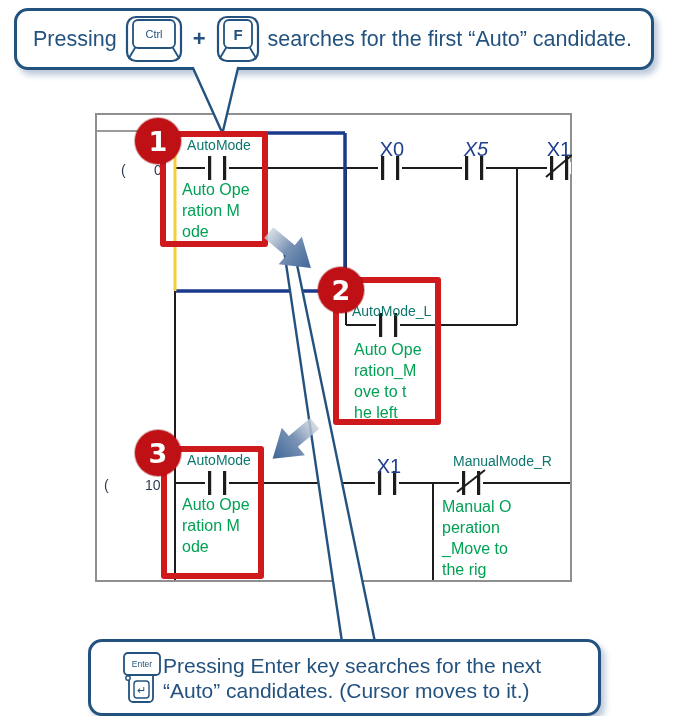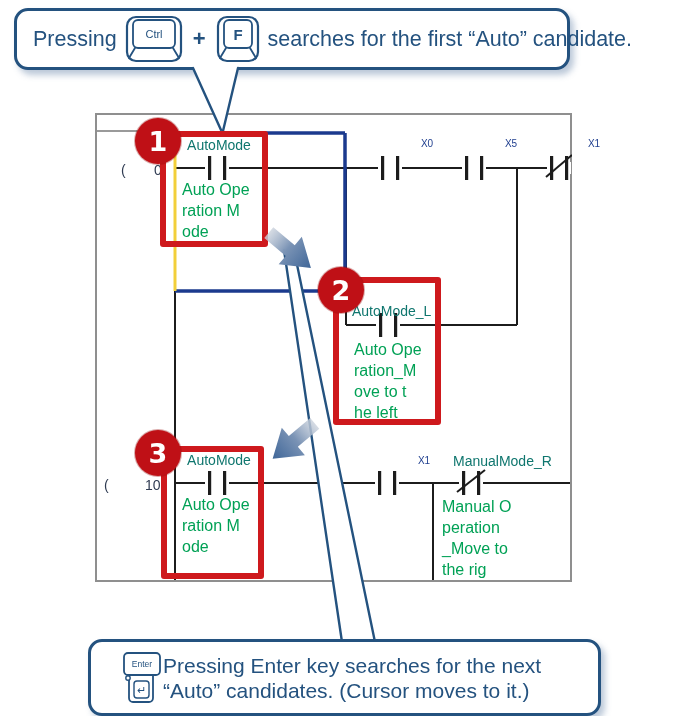--- a/index.html
+++ b/index.html
@@ -2,31 +2,31 @@
 <html><head>
 <meta charset="utf-8">
 <style>
   html,body{margin:0;padding:0;background:#fff;}
   .stage{position:relative;width:690px;height:716px;background:#fff;overflow:hidden;
          font-family:"Liberation Sans",sans-serif;}
   
   .callout{position:absolute;background:#fff;border:3px solid #24527f;border-radius:14px;
            box-shadow:4px 5px 6px rgba(105,132,168,.45);display:flex;align-items:center;
            color:#24527f;box-sizing:border-box;}
-  .callout-top{left:14px;top:8px;width:556px;height:62px;padding-left:16px;font-size:21.5px;}
+  .callout-top{left:14px;top:8px;width:640px;height:62px;padding-left:16px;font-size:21.5px;}
   .callout-bottom{left:88px;top:639px;width:513px;height:77px;padding-left:30px;font-size:21px;}
   .callout .txt{white-space:nowrap;}
   .callout-top svg{margin:0 8px;flex:0 0 auto;}
   .plus{font-size:22px;font-weight:bold;margin:0 2px;}
   .cb-text{line-height:25px;}
   
   .panel{position:absolute;left:95px;top:113px;width:477px;height:469px;background:#fff;
          border:2px solid #8f8f8f;box-sizing:border-box;}
   .panel svg.wires{position:absolute;left:-2px;top:-2px;}
-  .dev{position:absolute;font-size:10px;color:#203f8f;transform:translateX(-50%);white-space:nowrap;margin-left:35px;}
+  .dev{position:absolute;font-size:20px;color:#203f8f;transform:translateX(-50%);white-space:nowrap;}
   .plabel{position:absolute;font-size:14px;color:#0f766e;white-space:nowrap;}
   .plabel.ctr{transform:translateX(-50%);}
   .desc{position:absolute;font-size:16px;line-height:21px;color:#00a155;white-space:pre-line;}
   .step{position:absolute;font-size:14px;color:#2f3b52;}
   
   .ovl{position:absolute;left:0;top:0;pointer-events:none;}
   .redbox{position:absolute;border:6px solid #ce191d;border-radius:3px;box-sizing:border-box;}
   .badge{position:absolute;width:46px;height:46px;border-radius:50%;background:#bf1016;
          color:#fff;font:bold 27px "DejaVu Sans",sans-serif;display:flex;align-items:center;
          justify-content:center;box-shadow:0 0 0 1px rgba(150,10,10,.35);}
@@ -117,21 +117,21 @@
       </g>
     </svg>
 
     <span class="step" style="left:24px;top:47px;">(</span>
     <span class="step" style="left:57px;top:47px;">0</span>
     <span class="step" style="left:7px;top:362px;">(</span>
     <span class="step" style="left:48px;top:362px;">10</span>
 
     <span class="plabel ctr" style="left:122px;top:22px;">AutoMode</span>
     <span class="dev" style="left:295px;top:23px;">X0</span>
-    <span class="dev" style="left:379px;top:23px;">X5</span>
+    <span class="dev" style="left:379px;top:23px;font-style:italic;">X5</span>
     <span class="dev" style="left:462px;top:23px;">X1</span>
     <span class="plabel" style="left:255px;top:188px;">AutoMode_L</span>
     <span class="plabel ctr" style="left:122px;top:337px;">AutoMode</span>
     <span class="dev" style="left:292px;top:340px;">X1</span>
     <span class="plabel" style="left:356px;top:338px;">ManualMode_R</span>
 
     <div class="desc" style="left:85px;top:64px;">Auto Ope
 ration M
 ode</div>
     <div class="desc" style="left:257px;top:224px;">Auto Ope

